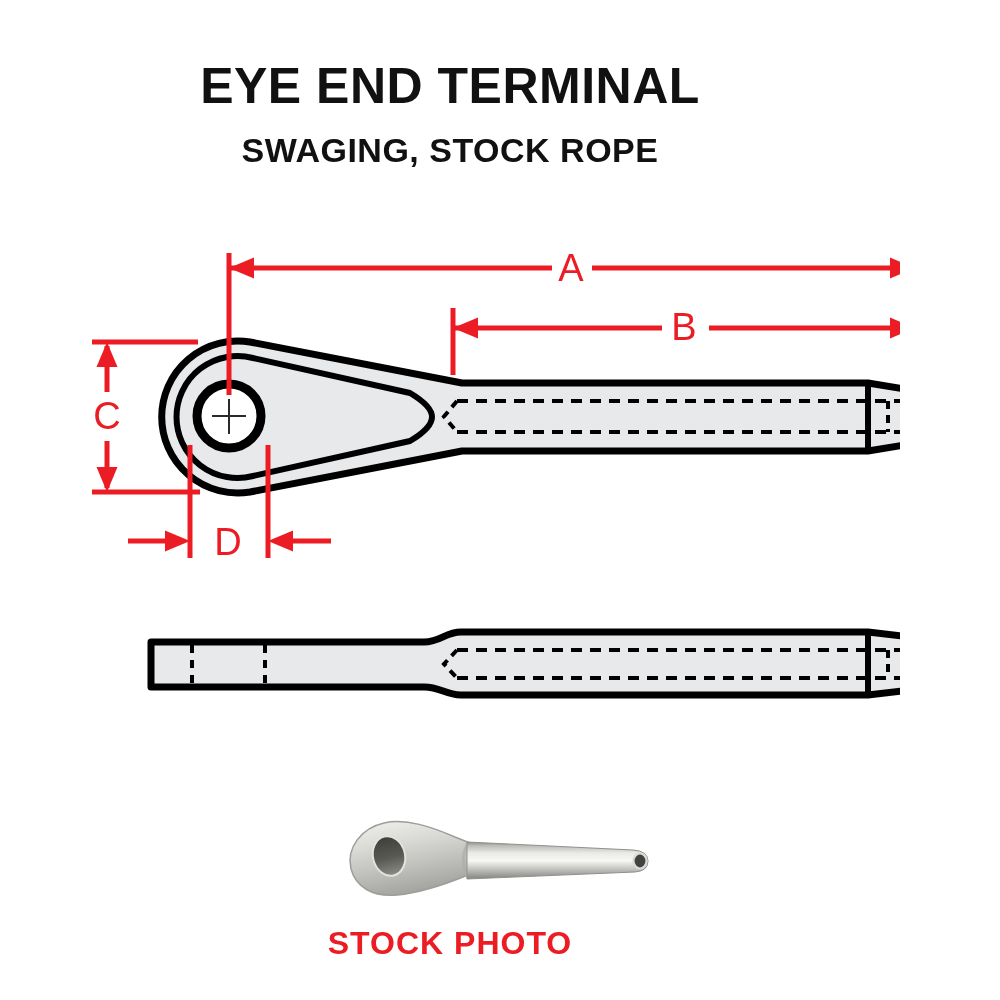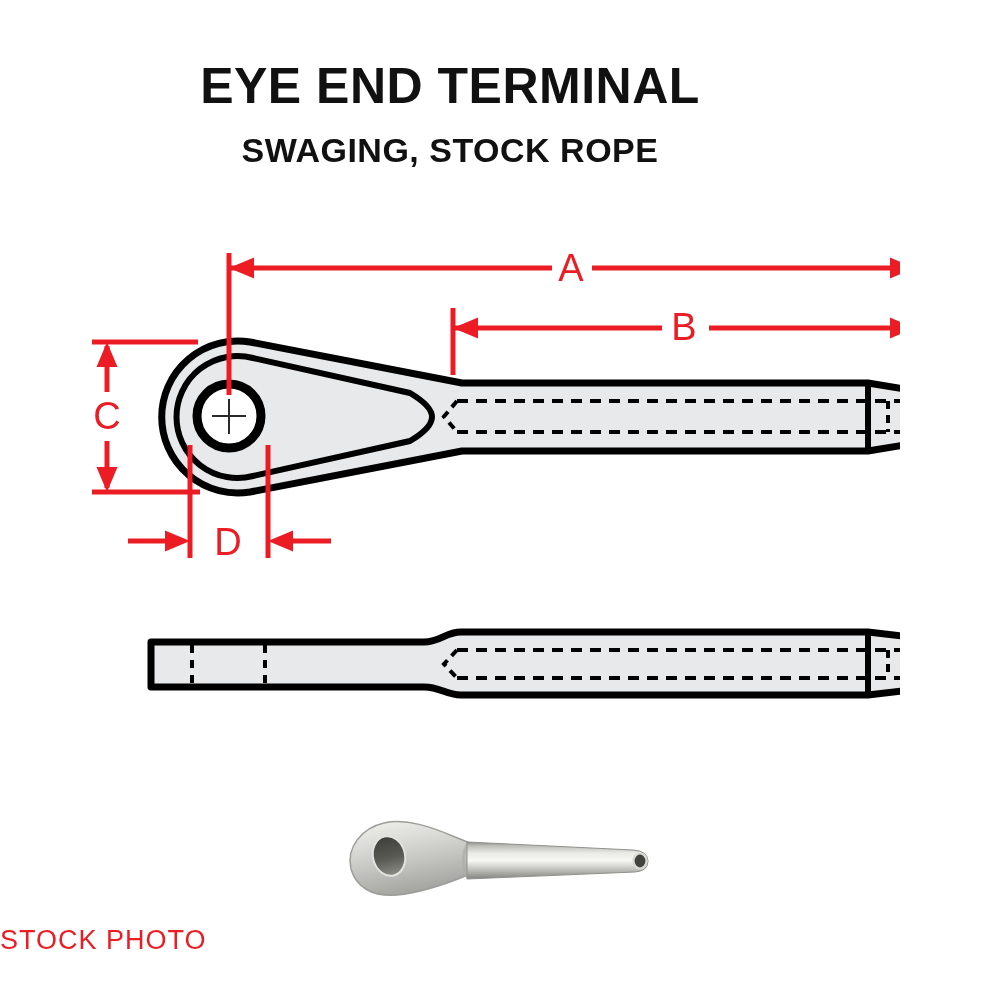--- a/index.html
+++ b/index.html
@@ -21,22 +21,22 @@
   .subtitle{
     position:absolute;left:0;right:0;top:133px;text-align:center;
     font-size:34px;font-weight:700;line-height:1;color:var(--text-black);
     letter-spacing:0.5px;
   }
   .dim-label{
     position:absolute;transform:translate(-50%,-50%);
     font-size:38px;font-weight:400;line-height:1;color:var(--dimension-red);
   }
   .stock-label{
-    position:absolute;left:0;right:0;top:927px;
-    font-size:27px;font-weight:400;line-height:1;color:var(--dimension-red);
+    position:absolute;left:0;right:0;top:927px;text-align:center;
+    font-size:32px;font-weight:700;line-height:1;color:var(--dimension-red);
     letter-spacing:1px;
   }
   svg{position:absolute;left:0;top:0;}
   .outline{fill:var(--part-fill);stroke:var(--outline-black);stroke-width:7;stroke-linejoin:round;}
   .inner{fill:none;stroke:var(--outline-black);stroke-width:6;stroke-linejoin:round;}
   .edge6{stroke:var(--outline-black);stroke-width:6;fill:none;}
   .hole{fill:#ffffff;stroke:var(--outline-black);stroke-width:9;}
   .cross{stroke:#2a2a2a;stroke-width:2;fill:none;}
   .bore{stroke:var(--outline-black);stroke-width:4;fill:none;stroke-dasharray:11 8;}
   .boreshort{stroke:var(--outline-black);stroke-width:4;fill:none;stroke-dasharray:8 7;}

